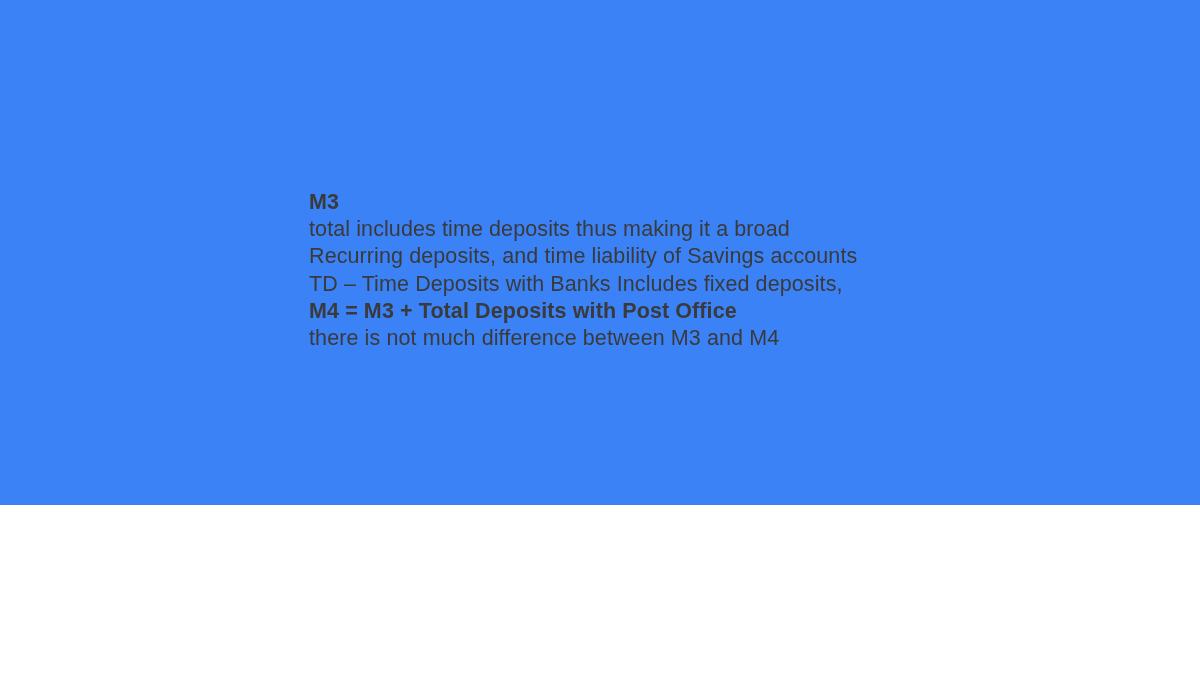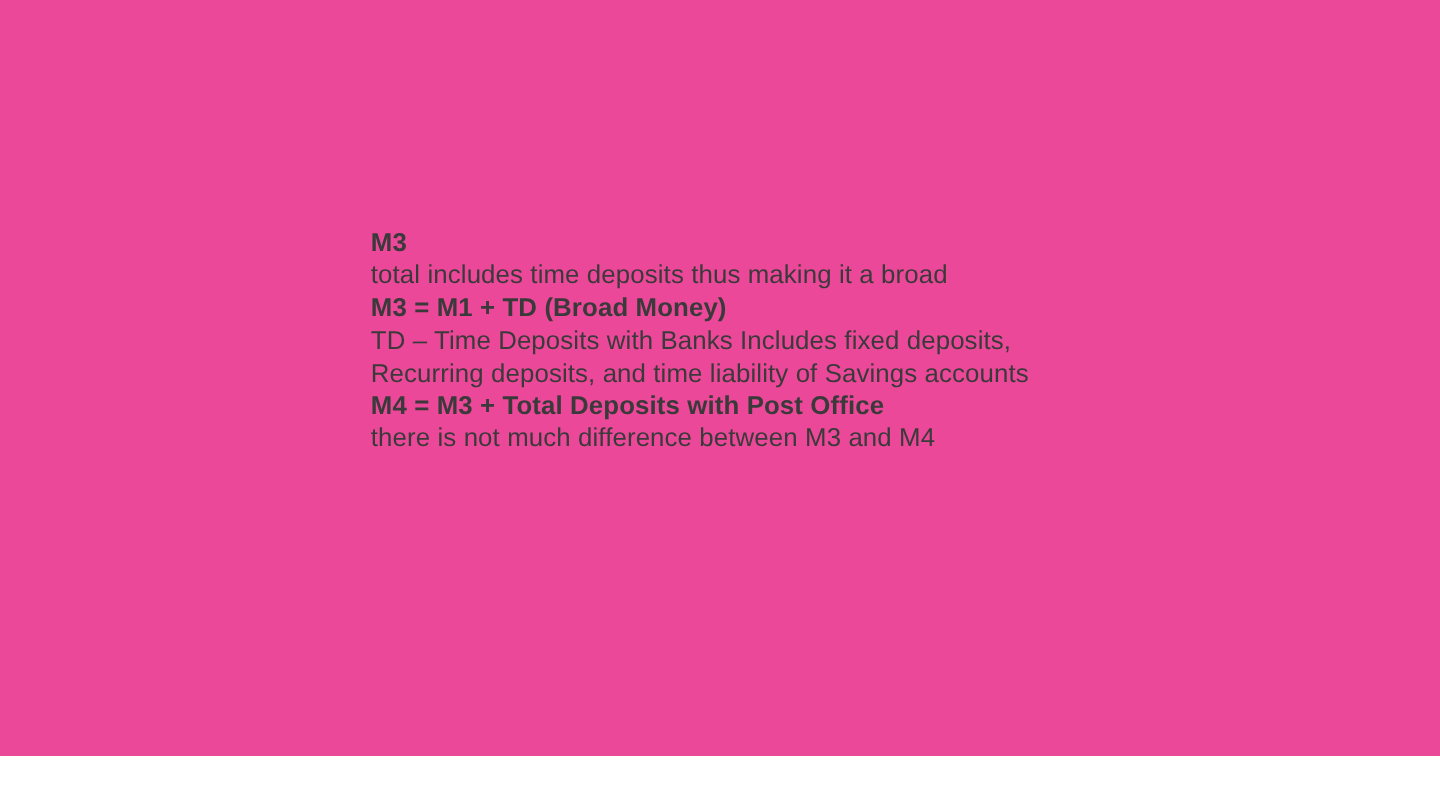--- a/index.html
+++ b/index.html
@@ -3,22 +3,22 @@
 <meta charset="utf-8">
 <style>
   html, body {
     margin: 0;
     padding: 0;
     background: #ffffff;
   }
   .slide {
     position: relative;
     width: 1200px;
-    height: 630px;
-    background: #ec4899;
+    height: 505px;
+    background: #3b82f6;
     overflow: hidden;
     font-family: "Liberation Sans", "DejaVu Sans", sans-serif;
   }
   .text-block {
     position: absolute;
     left: 309px;
     top: 189px;
     width: 600px;
     color: #3a3a3a;
     font-size: 21.5px;
@@ -33,19 +33,18 @@
     font-weight: 700;
   }
 </style>
 </head>
 <body>
 
 <div class="slide">
   <div class="text-block">
     <div class="line bold">M3</div>
     <div class="line">total includes time deposits thus making it a broad</div>
-    <div class="line bold">M3 = M1 + TD (Broad Money)</div>
+    <div class="line">Recurring deposits, and time liability of Savings accounts</div>
     <div class="line">TD – Time Deposits with Banks Includes fixed deposits,</div>
-    <div class="line">Recurring deposits, and time liability of Savings accounts</div>
     <div class="line bold">M4 = M3 + Total Deposits with Post Office</div>
     <div class="line">there is not much difference between M3 and M4</div>
   </div>
 </div>
 
 </body></html>

